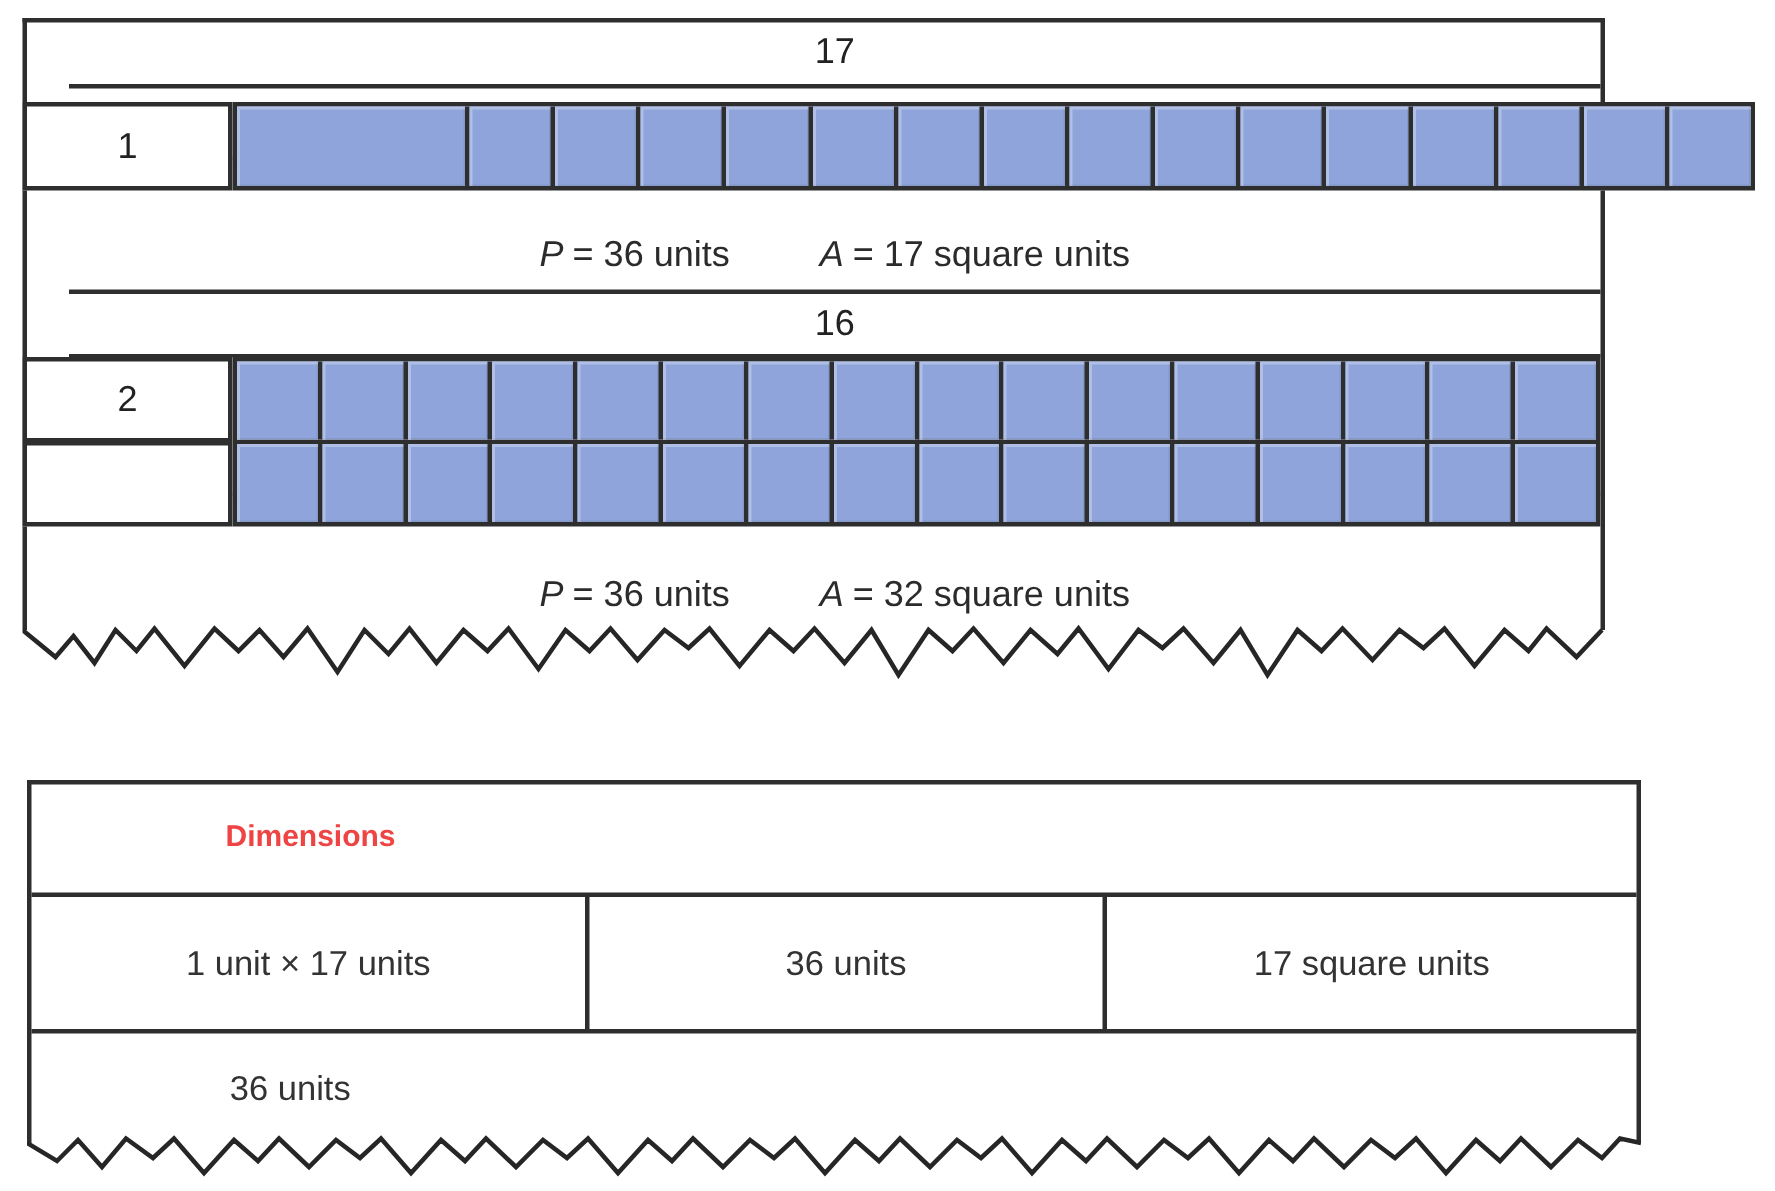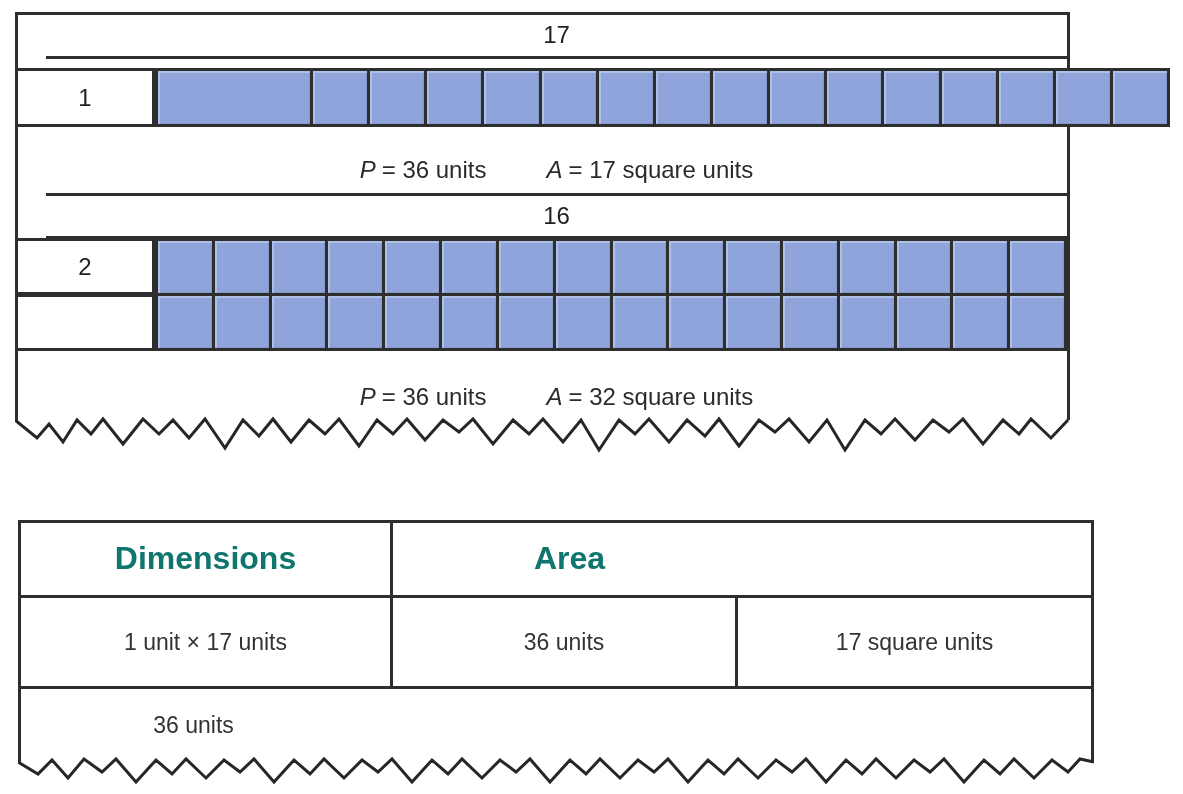--- a/index.html
+++ b/index.html
@@ -73,21 +73,21 @@
   .t-r2{height:76px;}
   .t-stub{flex:1 1 auto;}
   .t-cell{
     box-sizing:border-box;display:flex;align-items:center;justify-content:center;
     font-size:23px;color:#333;border-right:3px solid var(--line);
   }
   .t-cell:last-child{border-right:none;}
   .t-c1{width:372px;}
   .t-c2{width:345px;}
   .t-c3{width:353px;}
-  .t-head .t-cell{font-weight:bold;font-size:32px;color:#0f766e;}
+  .t-head .t-cell{font-weight:bold;font-size:20px;color:#ef4444;}
 </style>
 </head>
 <body>
 
 <div class="figure-box">
   <div class="fig-row sep r17">
     <span class="len-label">17</span>
   </div>
   <div class="fig-row sep rstrip"></div>
   <div class="fig-row sep rcap1 caption">
@@ -170,21 +170,20 @@
     </div>
 </div>
 
 <svg class="torn" style="left:15px;top:404px;" width="1055" height="52" viewBox="0 0 1055 52">
   <polyline points="0,16 22,34 34,20 48,38 62,16 76,30 88,15 108,40 128,15 144,30 158,16 174,34 190,15 210,44 228,16 244,32 258,15 276,38 294,16 310,30 324,15 344,42 362,16 378,30 392,15 410,36 428,16 444,28 458,15 478,40 498,16 514,30 528,15 548,38 566,16 584,46 604,16 620,30 634,15 654,38 672,16 690,32 704,15 724,42 744,16 760,28 774,15 794,38 812,16 830,46 850,16 866,30 880,15 900,36 918,16 934,28 948,15 968,40 988,16 1004,30 1016,15 1036,34 1053,16"></polyline>
 </svg>
 
 <div class="data-table">
   <div class="t-row sep t-head">
     <div class="t-cell t-c1">Dimensions</div>
-    <div class="t-cell t-c3">Area</div>
   </div>
   <div class="t-row sep t-r1">
     <div class="t-cell t-c1">1 unit × 17 units</div>
     <div class="t-cell t-c2">36 units</div>
     <div class="t-cell t-c3">17 square units</div>
   </div>
   <div class="t-row t-r2">
     <div class="t-cell t-c2">36 units</div>
   </div>
   <div class="t-row t-stub">

